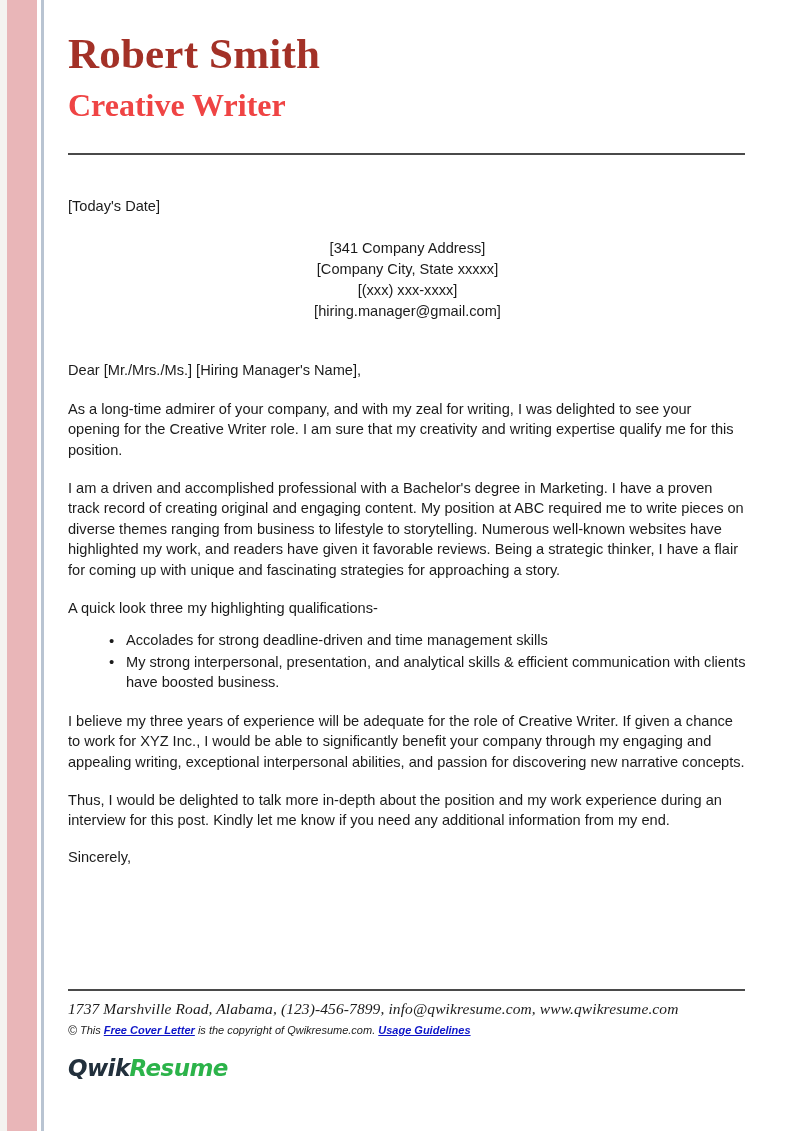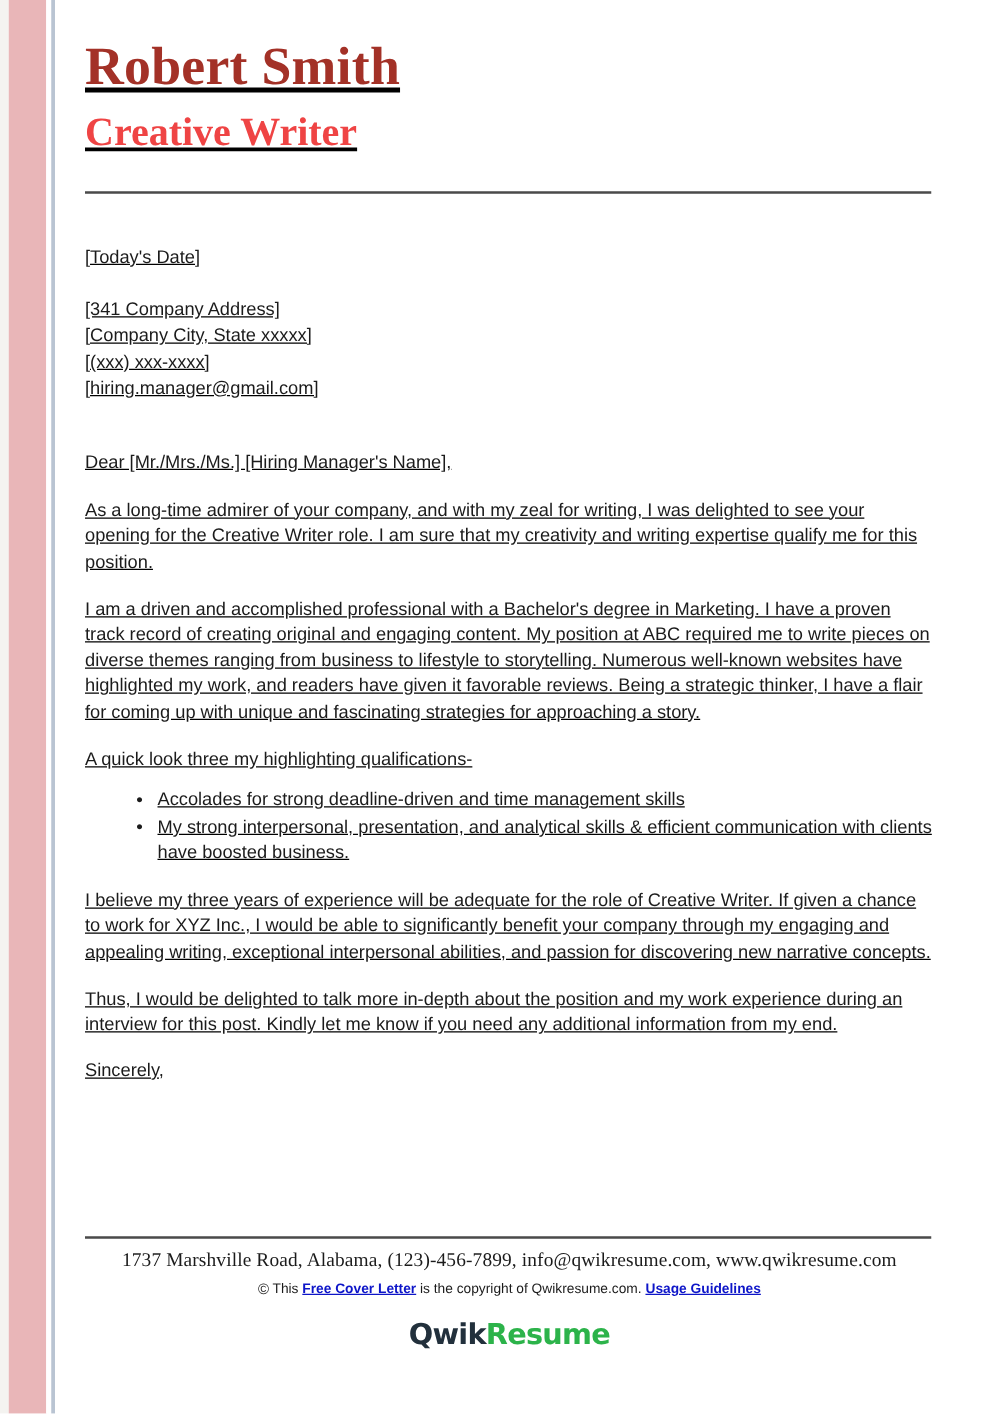--- a/index.html
+++ b/index.html
@@ -48,21 +48,20 @@
     background: #b9c4d2;
   }
 
   
   .content {
     position: absolute;
     left: 68px;
     top: 0;
     width: 679px;
     height: 1131px;
-    text-decoration: underline;
   }
 
   .name {
     font-family: "Liberation Serif", "DejaVu Serif", serif;
     font-size: 43px;
     font-weight: 700;
     color: #a33127;
     letter-spacing: 0.2px;
     margin: 0;
     padding-top: 30px;
@@ -86,21 +85,21 @@
   }
 
   
   .body-block {
     margin-top: 41px;
     font-size: 14.6px;
     color: #1b1b1b;
     line-height: 1.40;
   }
   .date-line { margin: 0 0 22px 0; }
-  .addr-block { margin: 0 0 0 0; }
+  .addr-block { margin: 0 0 0 0; text-align: center; }
   .addr-block div { line-height: 1.42; }
 
   .salutation {
     margin: 39px 0 0 0;
   }
 
   p.para {
     margin: 18px 0 0 0;
     text-align: left;
   }
@@ -129,21 +128,21 @@
 
   .signoff-block { margin-top: 16px; }
   .signoff-block div { line-height: 1.42; }
 
   
   .footer {
     position: absolute;
     left: 68px;
     top: 989px;
     width: 679px;
-    text-align: center;
+    font-style: italic;
   }
   .footer-rule {
     margin: 0;
     border: 0;
     border-top: 2px solid #4a4a4a;
     width: 677px;
   }
   .footer-address {
     font-family: "Liberation Serif", "DejaVu Serif", serif;
     font-size: 15.5px;

